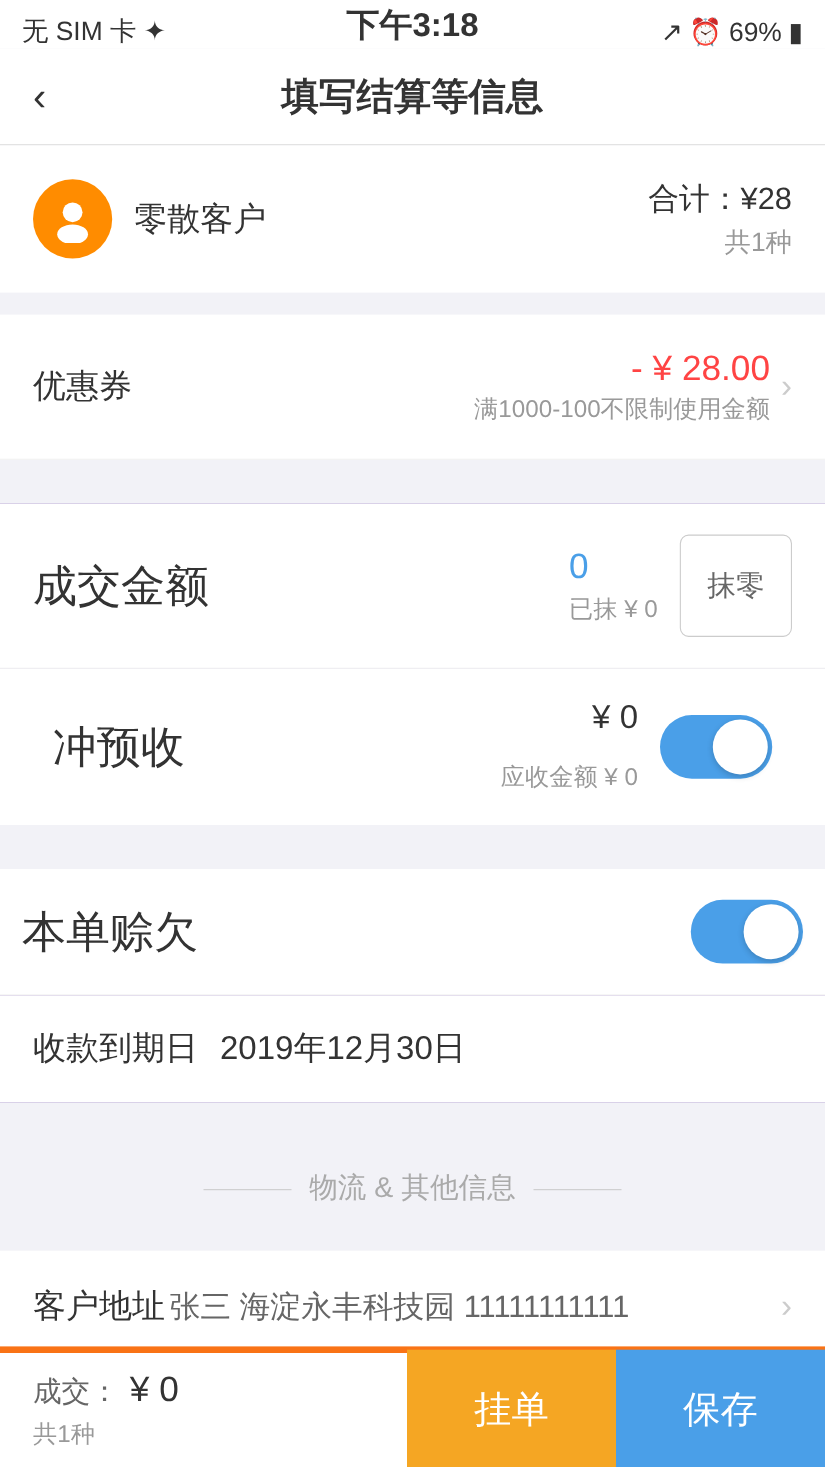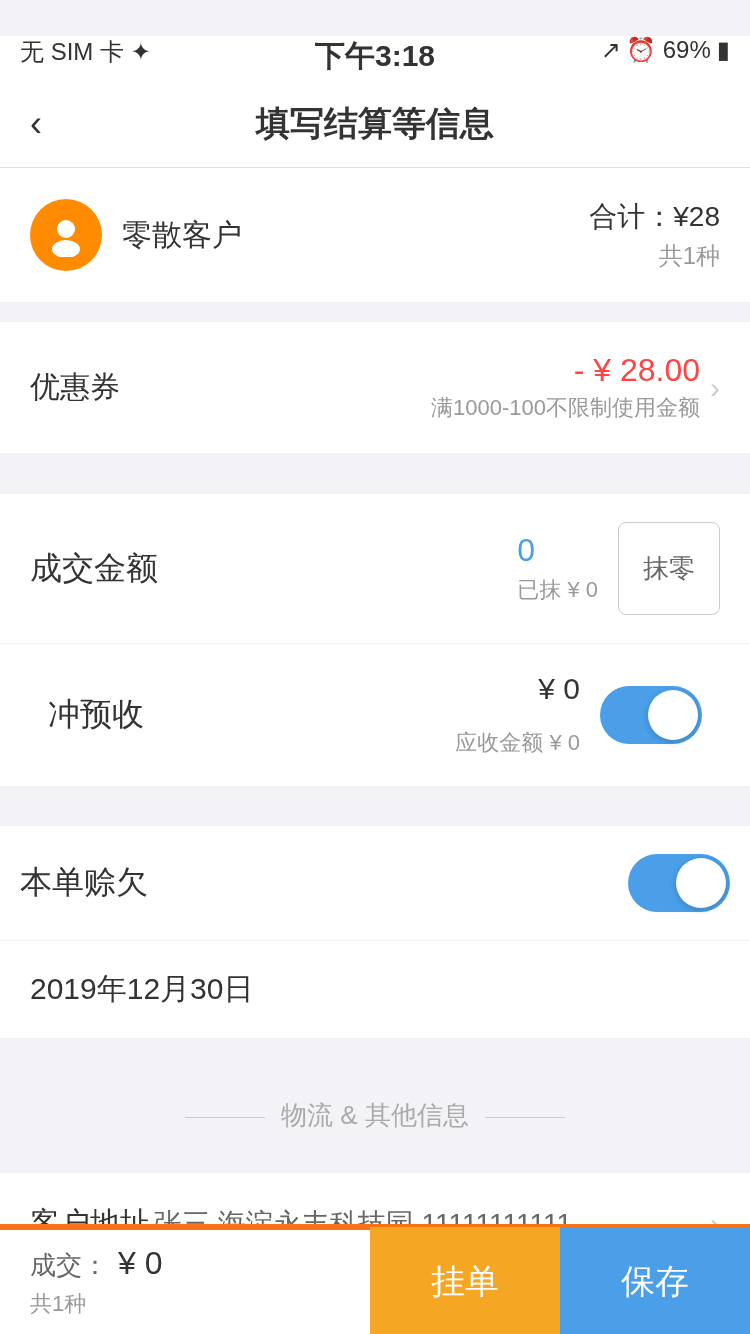--- a/index.html
+++ b/index.html
@@ -12,26 +12,25 @@
       font-size: 28px;
       color: #333;
       position: relative;
     }
 
     
     .status-bar {
       height: 44px;
       background: #fff;
       display: flex;
-      align-items: flex-start;
+      align-items: flex-end;
       justify-content: space-between;
       padding: 0 20px;
       font-size: 24px;
       font-weight: 500;
-      margin-top: 36px;
     }
     .status-left { display: flex; align-items: center; gap: 8px; }
     .status-center { font-size: 30px; font-weight: 600; position: absolute; left: 50%; transform: translateX(-50%); }
     .status-right { display: flex; align-items: center; gap: 6px; font-size: 24px; }
 
     
     .nav-bar {
       height: 88px;
       background: #fff;
       display: flex;
@@ -113,21 +112,21 @@
 
     
     .field-row {
       background: #fff;
       padding: 28px 30px;
       display: flex;
       align-items: center;
       justify-content: space-between;
       border-bottom: 1px solid #f0f0f0;
     }
-    .field-label { font-size: 32px; color: #333; }
+    .field-label { font-size: 40px; color: #333; }
     .field-right { display: flex; align-items: center; gap: 20px; }
     .field-value { font-size: 32px; color: #4a9fe8; }
     .field-sub { font-size: 22px; color: #999; margin-top: 6px; text-align: right; }
 
     
     .round-zero-btn {
       border: 1px solid #ccc;
       border-radius: 8px;
       padding: 28px 24px;
       font-size: 26px;
@@ -341,20 +340,21 @@
 
 <div class="section">
   <div class="credit-row">
     <span class="field-label">本单赊欠</span>
     <div class="toggle">
       <div class="toggle-knob"></div>
     </div>
   </div>
 
   <div class="due-date-row">
+    <span class="due-date-label">收款到期日</span>
     <span class="due-date-value">2019年12月30日</span>
   </div>
 </div>
 
 <div class="section-separator"></div>
 
 <div class="logistics-header section">
   <span class="logistics-label">物流 &amp; 其他信息</span>
 </div>
 

